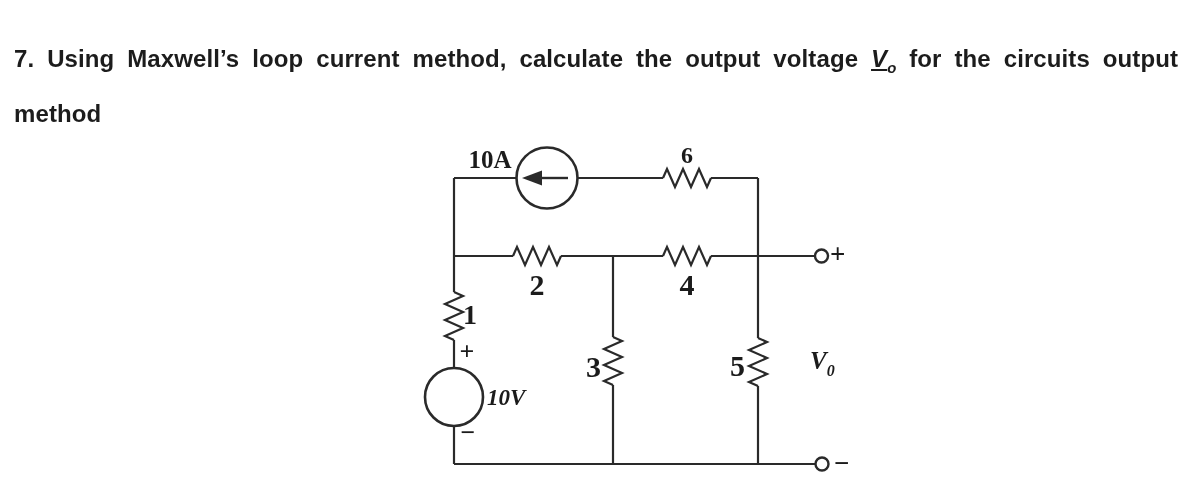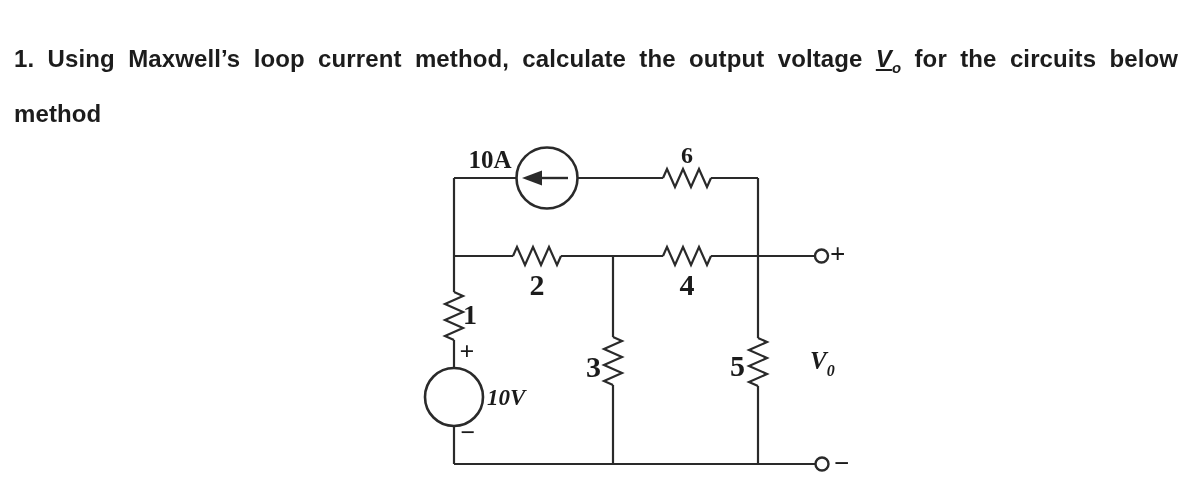--- a/index.html
+++ b/index.html
@@ -45,21 +45,21 @@
     fill:#1b1b1b;
   }
   .italic { font-style:italic; }
 </style>
 </head>
 <body>
 
 <div class="page">
 
   <div class="problem-statement">
-    <div class="line1"><span>1. Using Maxwell’s loop current method, calculate the output voltage </span><span class="vo-inline"><span>V</span><sub>o</sub></span><span> for the circuits below</span></div>
+    <div class="line1"><span>7. Using Maxwell’s loop current method, calculate the output voltage </span><span class="vo-inline"><span>V</span><sub>o</sub></span><span> for the circuits output</span></div>
     <div class="line2">method</div>
   </div>
 
   <svg class="circuit-svg" viewBox="0 0 1200 497">
 
     <path class="wire" d="M454,178 H517"></path>
 
     <circle class="comp-circle" cx="547" cy="178" r="30.5"></circle>
 
     <path class="arrow-shaft" d="M568,178 H542"></path>

